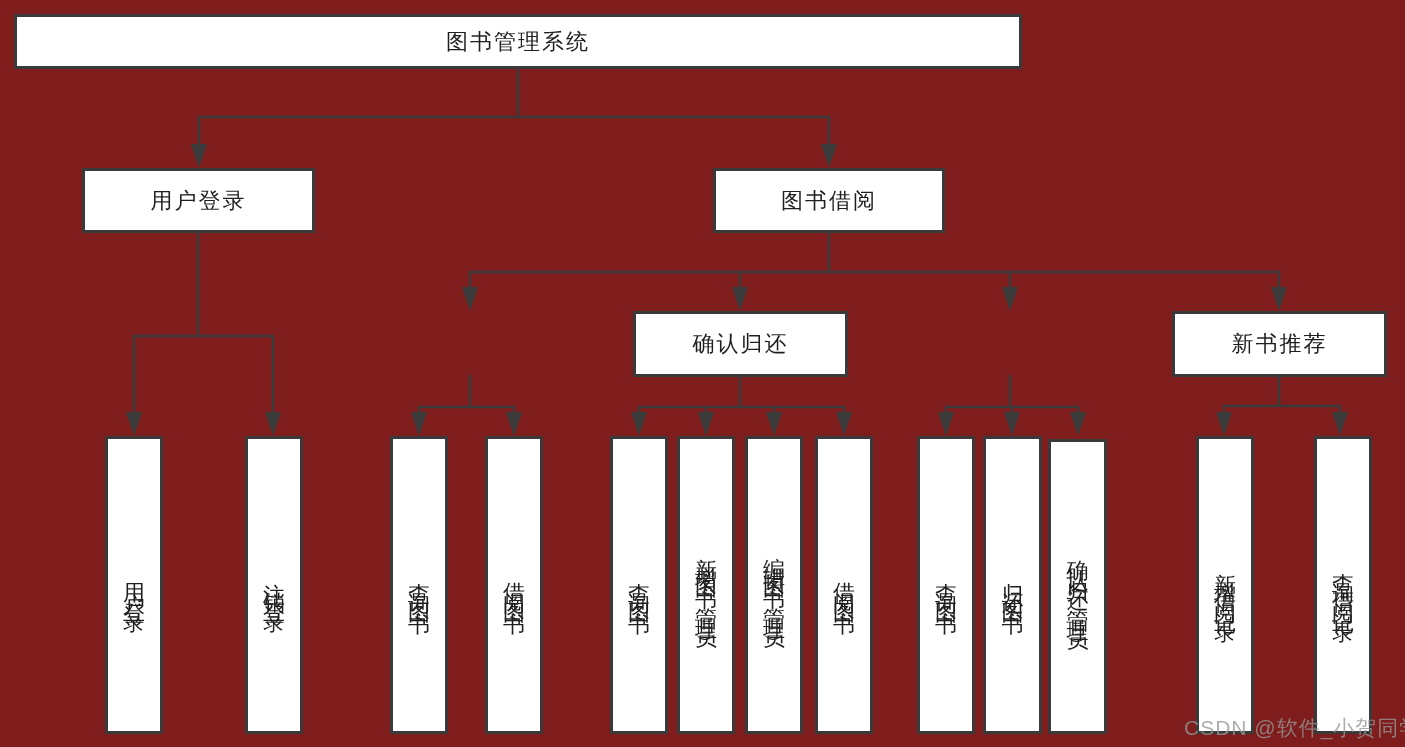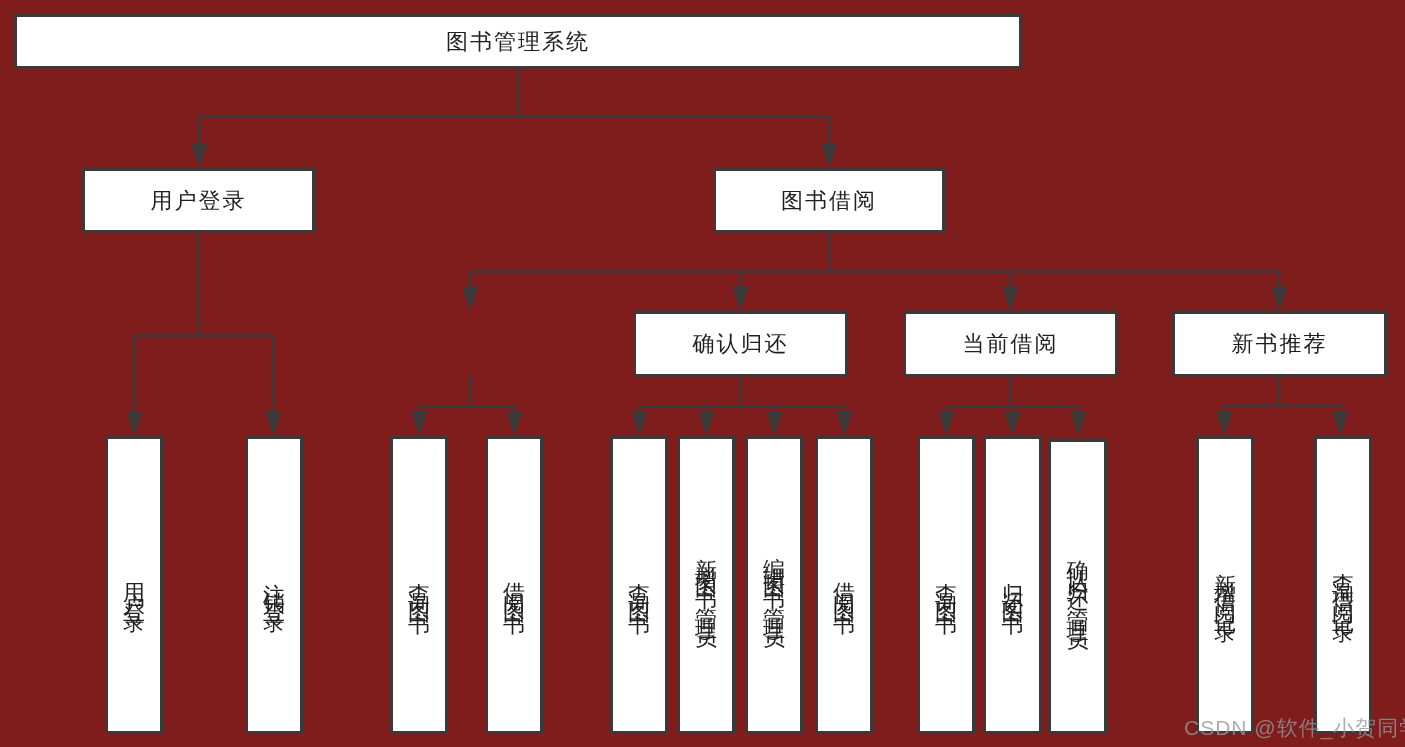--- a/index.html
+++ b/index.html
@@ -92,23 +92,20 @@
   <div class="node" style="left:82px;top:168px;width:233px;height:65px">
     <span>用户登录</span>
   </div>
   <div class="node" style="left:713px;top:168px;width:232px;height:65px">
     <span>图书借阅</span>
   </div>
 
   <div class="node" style="left:633px;top:311px;width:215px;height:66px">
     <span>确认归还</span>
   </div>
-  <div class="node" style="left:903px;top:311px;width:215px;height:66px">
-    <span>当前借阅</span>
-  </div>
   <div class="node" style="left:1172px;top:311px;width:215px;height:66px">
     <span>新书推荐</span>
   </div>
 
   <div class="node vnode" style="left:105px;top:436px;width:58px;height:298px">
     <span class="vlabel">用户登录</span>
   </div>
   <div class="node vnode" style="left:245px;top:436px;width:58px;height:298px">
     <span class="vlabel">注销登录</span>
   </div>

